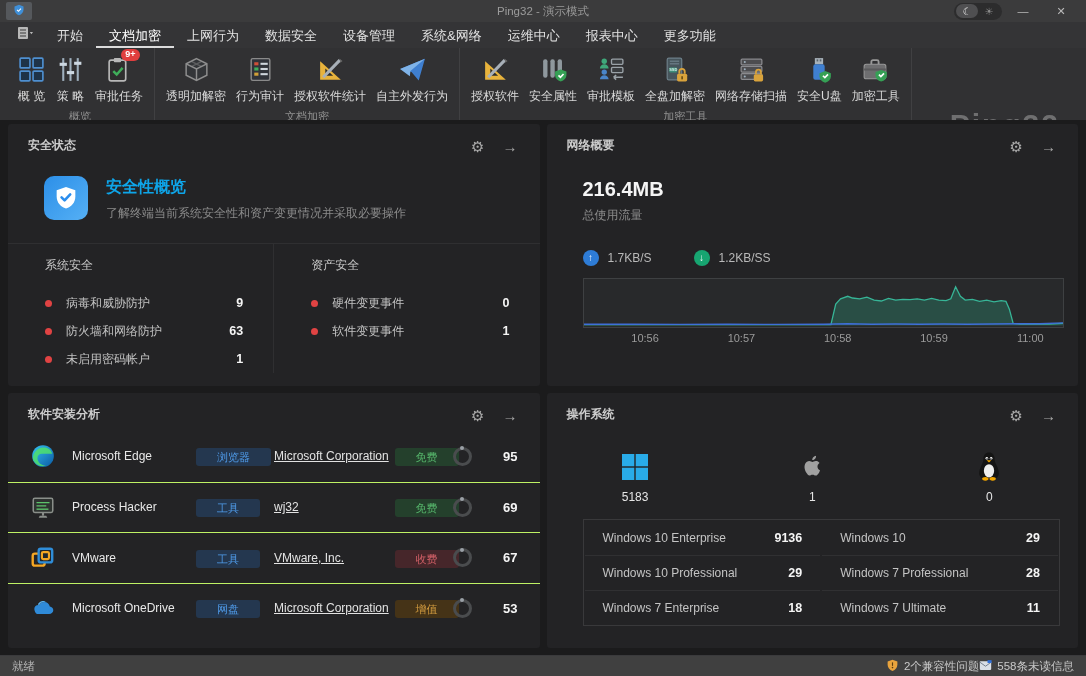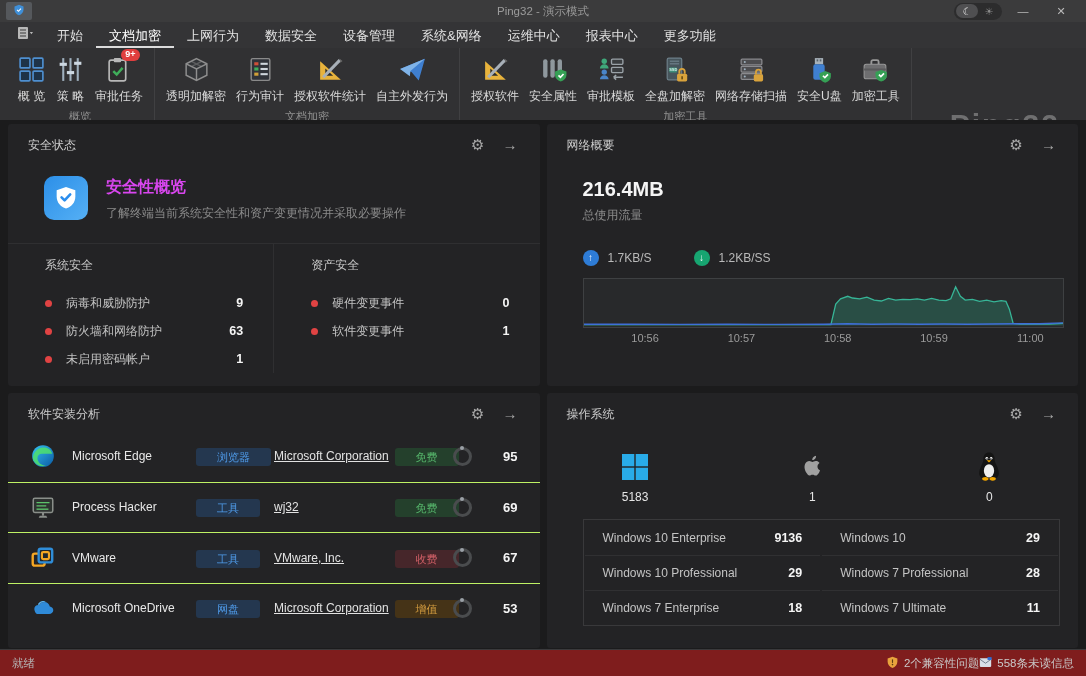--- a/index.html
+++ b/index.html
@@ -36,31 +36,31 @@
   .ricon svg { width:29px; height:29px; }
   .rlabel { font-size:12px; color:#dadada; margin-top:2px; white-space:nowrap; }
   .rgroup-name { text-align:center; font-size:11px; color:#8f8f8f; padding:2px 0 3px; }
   .brand-watermark { position:absolute; right:26px; top:60px; font-size:30px; font-weight:bold;
     color:#6f6f70; letter-spacing:2px; }
 
   
   .content { position:absolute; top:120px; bottom:21px; left:0; right:0; background:#1b1b1c;
     padding:4px 8px 7px; display:grid; grid-template-columns:1fr 1fr; grid-template-rows:262px 1fr; gap:7px; }
   .panel { background:#232325; border-radius:3px; position:relative; overflow:hidden; }
-  .panel-header { display:flex; align-items:flex-start; padding:13px 22px 0 20px; }
+  .panel-header { display:flex; align-items:flex-end; padding:13px 22px 0 20px;font-weight:bold; }
   .panel-title { font-size:12px; color:#cdcdcd; }
   .panel-actions { margin-left:auto; display:flex; gap:18px; align-items:center; }
   .gear, .arrow { color:#a9a9a9; font-size:15px; line-height:1; }
 
   
   .hero { display:flex; align-items:flex-start; gap:18px; margin:22px 20px 0 36px; }
   .hero-icon { width:44px; height:44px; border-radius:10px; background:linear-gradient(135deg,#2c8fe8,#55b0f5);
     display:flex; align-items:center; justify-content:center; }
   .hero-icon svg { width:28px; height:28px; }
-  .hero-title { font-size:16px; font-weight:bold; color:#d946ef; margin-top:1px; }
+  .hero-title { font-size:16px; font-weight:bold; color:#0ea5e9; margin-top:1px; }
   .hero-sub { font-size:12px; color:#8b8b8b; margin-top:7px; }
   .sec-divider { height:1px; background:#2f2f31; margin-top:21px; }
   .sec-cols { display:flex; }
   .sec-col { flex:1; padding:13px 30px 0 37px; }
   .sec-col.left { border-right:1px solid #2f2f31; }
   .sec-heading { font-size:12px; color:#c9c9c9; margin-bottom:15px; }
   .sec-item { display:flex; align-items:center; height:28px; }
   .dot { width:7px; height:7px; border-radius:50%; background:#e04343; margin-right:14px; flex:none; }
   .sec-label { font-size:12px; color:#c2c2c2; }
   .sec-value { margin-left:auto; font-size:12.5px; font-weight:bold; color:#f5f5f5; }
@@ -106,21 +106,21 @@
   .os-family .os-ic { height:34px; display:flex; align-items:flex-end; }
   .os-count { margin-top:9px; font-size:12px; color:#e6e6e6; }
   .os-table { margin:15px 18px 0 36px; border:1px solid #39393b; }
   .os-tr { display:flex; height:35px; }
   .os-tr + .os-tr .os-td { border-top:1px solid #303032; }
   .os-td { flex:1; display:flex; align-items:center; padding:0 18px; margin:0 1px; }
   .os-td-label { font-size:12px; color:#c4c4c4; }
   .os-td-value { margin-left:auto; font-size:12.5px; font-weight:bold; color:#f5f5f5; }
 
   
-  .statusbar { position:absolute; bottom:0; left:0; right:0; height:27px; background:#7f1d1d;
+  .statusbar { position:absolute; bottom:0; left:0; right:0; height:21px; background:#404040;
     border-top:1px solid #3a3a3c; display:flex; align-items:center; padding:0 12px; }
   .status-ready { font-size:11.5px; color:#b5b5b5; }
   .status-right { margin-left:auto; display:flex; align-items:center; gap:0; }
   .status-item { display:flex; align-items:center; gap:5px; font-size:11.5px; color:#c9c9c9; }
 
   .rbadge { position:absolute; top:-4px; right:-6px; background:#e03e3e; color:#fff; font-size:9px; font-weight:bold;
     border-radius:7px; padding:1px 4px; line-height:1.1; }
 </style>
 </head>
 <body>

